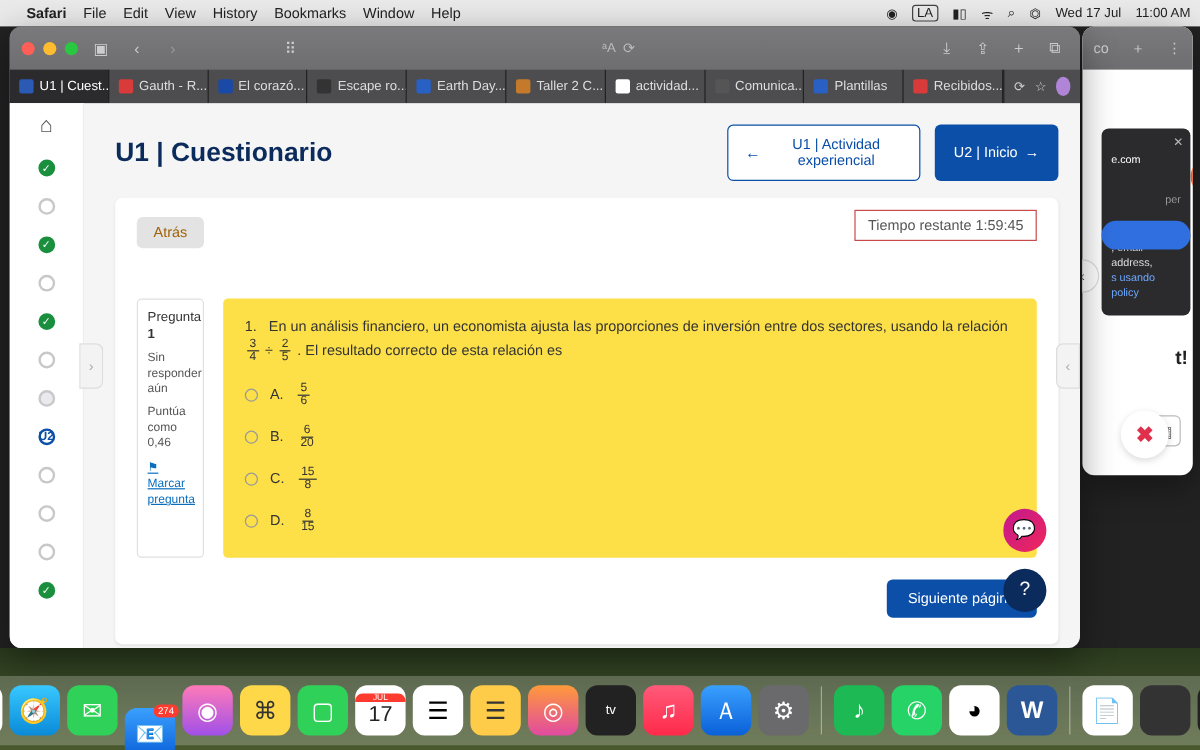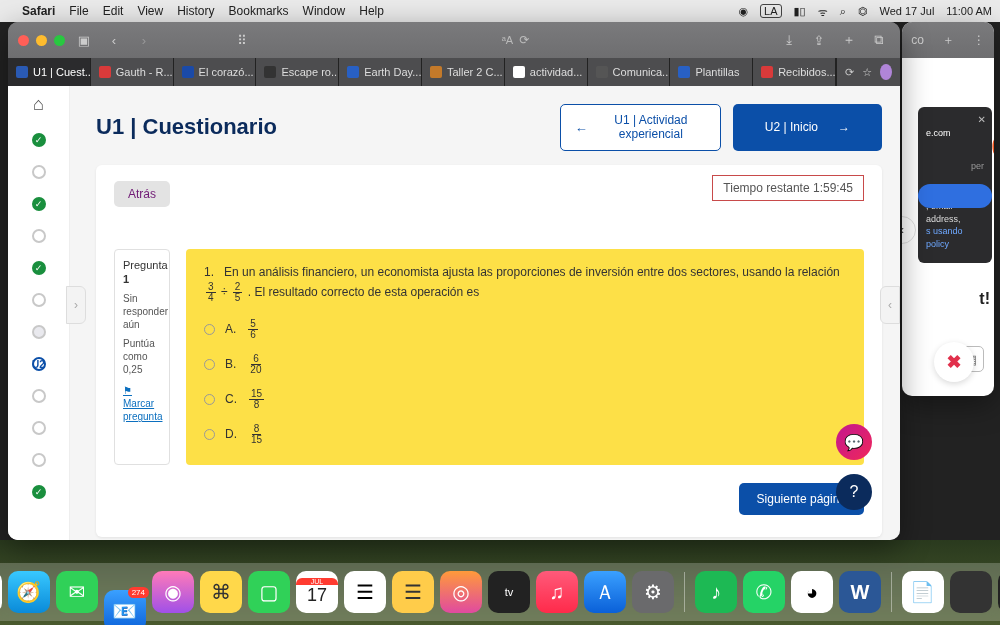--- a/index.html
+++ b/index.html
@@ -35,23 +35,23 @@
   .qdot.current{border:2px solid #0b4fa8;color:#0b4fa8;font-size:10px;font-weight:600;}
   .qdot.sel{background:#e9e9ee;}
   .main { flex:1; padding:10px 18px 10px 26px; overflow:auto;}
   .bc{font-size:11px;color:#777;}
   .bc a{color:#0b4fa8;font-weight:600;text-decoration:none;}
   .title-row{display:flex;align-items:center;justify-content:space-between;margin:8px 0 14px;}
   .title{font-size:22px;font-weight:600;color:#0b2b5c;}
   .navbtns{display:flex;gap:12px;}
   .btn-outline{border:1px solid #0b4fa8;color:#0b4fa8;background:#fff;border-radius:5px;padding:8px 14px;font-size:12px;display:flex;align-items:center;gap:8px;cursor:pointer;}
   .btn-outline .arrow{font-size:13px;}
-  .btn-fill{background:#0b4fa8;color:#fff;border:none;border-radius:5px;padding:10px 32px;font-size:12px;display:flex;align-items:center;gap:20px;cursor:pointer;text-align:right;}
+  .btn-fill{background:#0b4fa8;color:#fff;border:none;border-radius:5px;padding:10px 16px;font-size:12px;display:flex;align-items:center;gap:6px;cursor:pointer;text-align:right;}
   .card{background:#fff;border-radius:6px;padding:16px 18px 22px;box-shadow:0 1px 3px rgba(0,0,0,0.08);}
-  .back-pill{display:inline-block;background:#e3e3e3;color:#701a75;font-size:12px;padding:6px 14px;border-radius:5px;margin-bottom:28px;cursor:pointer;}
+  .back-pill{display:inline-block;background:#e3e3e3;color:#a16207;font-size:12px;padding:6px 14px;border-radius:5px;margin-bottom:28px;cursor:pointer;}
   .timer{float:right;border:1px solid #c84a4a;color:#555;font-size:12px;padding:5px 10px;margin-top:-6px;}
   .qwrap{display:flex;gap:16px;margin-top:14px;}
   .qmeta{width:56px;border:1px solid #e0e0e0;border-radius:4px;padding:8px 8px;font-size:10px;color:#555;line-height:1.3;}
   .qmeta .qn{font-size:11px;color:#333;margin-bottom:6px;}
   .qmeta .flag{color:#0b6fbf;margin-top:8px;display:block;}
   .qbody{flex:1;background:#fde047;border-radius:4px;padding:14px 18px;font-size:12px;color:#333;}
   .qtext{margin-bottom:16px;line-height:1.6;}
   .frac{display:inline-flex;flex-direction:column;align-items:center;font-size:10px;line-height:1;vertical-align:middle;margin:0 2px;}
   .frac .n{border-bottom:1px solid #333;padding:0 2px;}
   .frac .d{padding:0 2px;}
@@ -248,37 +248,37 @@
 
       <div class="card">
         <span class="back-pill">Atrás</span>
         <span class="timer">Tiempo restante 1:59:45</span>
         <div style="clear:both;"></div>
 
         <div class="qwrap">
           <div class="qmeta">
             <div class="qn"><span>Pregunta</span> <b>1</b></div>
             <div>Sin responder aún</div>
-            <div style="margin-top:6px;">Puntúa como 0,25</div>
+            <div style="margin-top:6px;">Puntúa como 0,46</div>
             <a href="#" class="flag">⚑ <span>Marcar pregunta</span></a>
           </div>
           <div class="qbody">
             <div class="qtext">
               <span>1.</span>&nbsp;&nbsp;
               <span>En un análisis financiero, un economista ajusta las proporciones de inversión entre dos sectores, usando la relación</span>
               <span class="frac">
                   <span class="n">3</span>
                   <span class="d">4</span>
                 </span>
               <span>÷</span>
               <span class="frac">
                   <span class="n">2</span>
                   <span class="d">5</span>
                 </span>
-              <span>. El resultado correcto de esta operación es</span>
+              <span>. El resultado correcto de esta relación es</span>
             </div>
             <div class="opts">
               <label class="opt">
                 <span class="radio"></span>
                 <span>A.</span>
                 <span class="frac">
                     <span class="n">5</span>
                     <span class="d">6</span>
                   </span>
               </label>

